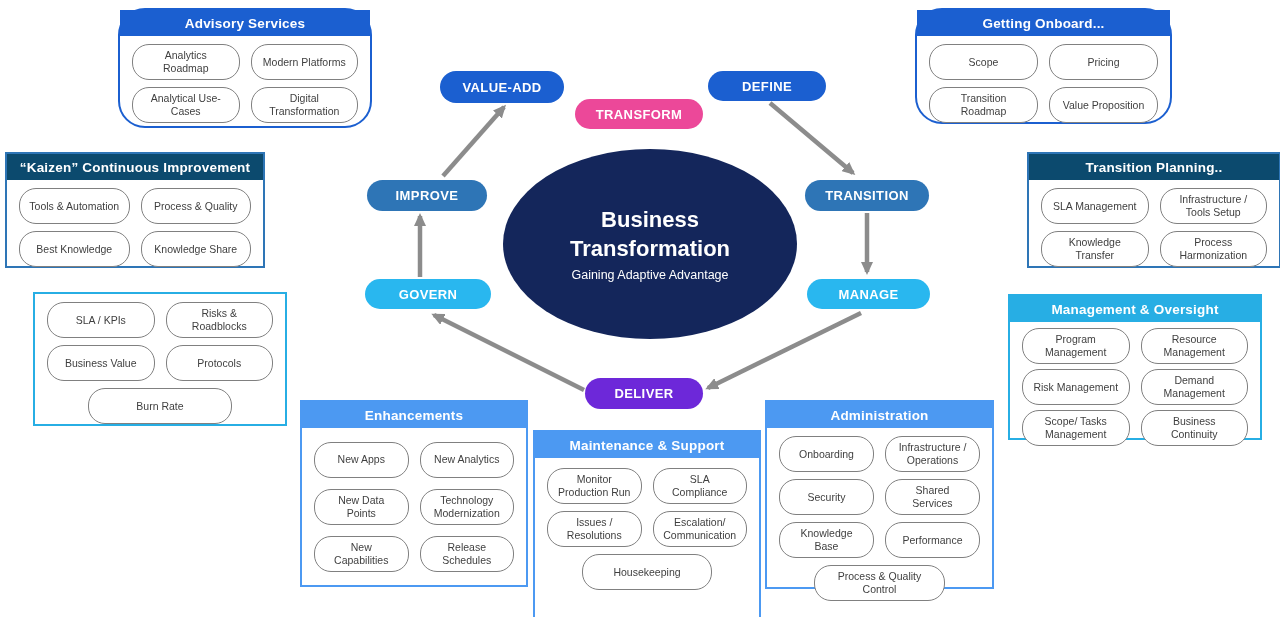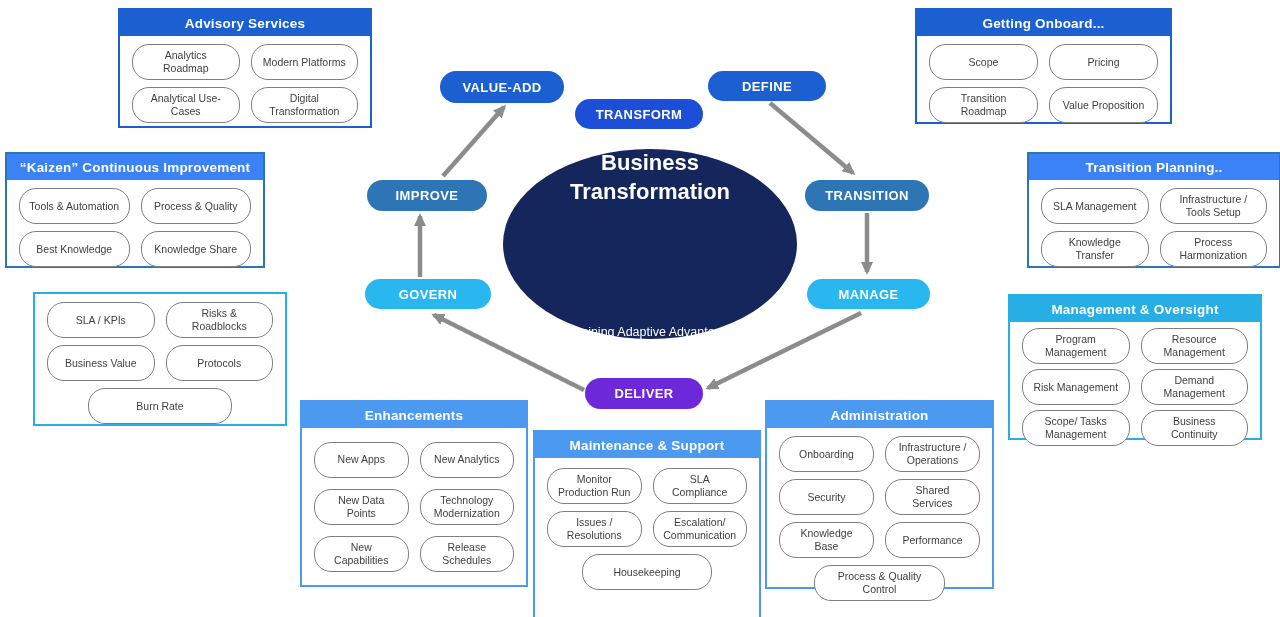--- a/index.html
+++ b/index.html
@@ -10,22 +10,22 @@
   .box{position:absolute;background:#fff;border:2px solid;display:flex;flex-direction:column;z-index:2;}
   .box-header{height:26px;flex:0 0 26px;display:flex;align-items:center;justify-content:center;
               font-weight:bold;font-size:13.5px;letter-spacing:.2px;}
   .pills{flex:1;display:grid;grid-template-columns:1fr 1fr;column-gap:11px;row-gap:7px;
          padding:8px 12px;align-content:center;}
   .pill{border:1.5px solid #808080;border-radius:17px;background:#fff;color:#3f3f3f;
         font-size:10.5px;line-height:1.2;display:flex;align-items:center;justify-content:center;
         text-align:center;padding:2px 8px;min-height:30px;}
   .pill.span{grid-column:1/-1;width:56%;justify-self:center;}
 
-  .theme-royal{border-color:#1b5fd0;} .theme-royal .box-header{background:#1b5fd0;color:#fff;}
-  .theme-steel{border-color:#2e75b6;} .theme-steel .box-header{background:#3b82f6;color:#fff;}
+  .theme-royal{border-color:#1b5fd0;border-radius:27px;} .theme-royal .box-header{background:#1b5fd0;color:#fff;}
+  .theme-steel{border-color:#2e75b6;} .theme-steel .box-header{background:#0c4a6e;color:#fff;}
   .theme-cyan {border-color:#27aee4;} .theme-cyan  .box-header{background:#27aee4;color:#fff;}
   .theme-cyan.navy-title .box-header{color:#1f3864;}
   .theme-corn {border-color:#4c99f2;} .theme-corn  .box-header{background:#4c99f2;color:#fff;}
 
   #box-advisory   {left:118px; top:8px;   width:250px;height:116px;}
   #box-onboard    {left:915px; top:8px;   width:253px;height:112px;}
   #box-kaizen     {left:5px;   top:152px; width:256px;height:112px;}
   #box-transition {left:1027px;top:152px; width:250px;height:112px;}
   #box-governance {left:33px;  top:292px; width:250px;height:130px;}
   #box-management {left:1008px;top:294px; width:250px;height:142px;}
@@ -33,29 +33,29 @@
   #box-maintain   {left:533px; top:430px; width:224px;height:185px;}
   #box-admin      {left:765px; top:400px; width:225px;height:185px;}
 
   #box-maintain .pills{align-content:start;padding-top:10px;}
   #box-management .pills{row-gap:5px;padding:6px 12px;}
   #box-enhance .pills{row-gap:11px;}
 
   
   .center-ellipse{position:absolute;left:503px;top:149px;width:294px;height:190px;border-radius:50%;
                   background:#14265b;color:#fff;display:flex;flex-direction:column;align-items:center;
-                  justify-content:space-between;text-align:center;z-index:0;}
+                  justify-content:center;text-align:center;z-index:0;}
   .ce-title{font-size:22px;font-weight:bold;line-height:1.3;width:190px;}
   .ce-sub{font-size:12.5px;font-weight:normal;margin-top:5px;}
 
   
   .node{position:absolute;border-radius:16px;color:#fff;font-weight:bold;font-size:13px;
         display:flex;align-items:center;justify-content:center;letter-spacing:.4px;z-index:2;}
   .node-royal{background:#1b5fd0;}
-  .node-navy {background:#1d4ed8;}
+  .node-navy {background:#ec4899;}
   .node-steel{background:#2e75b6;}
   .node-cyan {background:#29b7ef;}
   .node-corn {background:#6d28d9;}
 
   #node-value-add {left:440px;top:71px; width:124px;height:32px;}
   #node-transform {left:575px;top:99px; width:128px;height:30px;}
   #node-define    {left:708px;top:71px; width:118px;height:30px;}
   #node-improve   {left:367px;top:180px;width:120px;height:31px;}
   #node-transition{left:805px;top:180px;width:124px;height:31px;}
   #node-govern    {left:365px;top:279px;width:126px;height:30px;}

